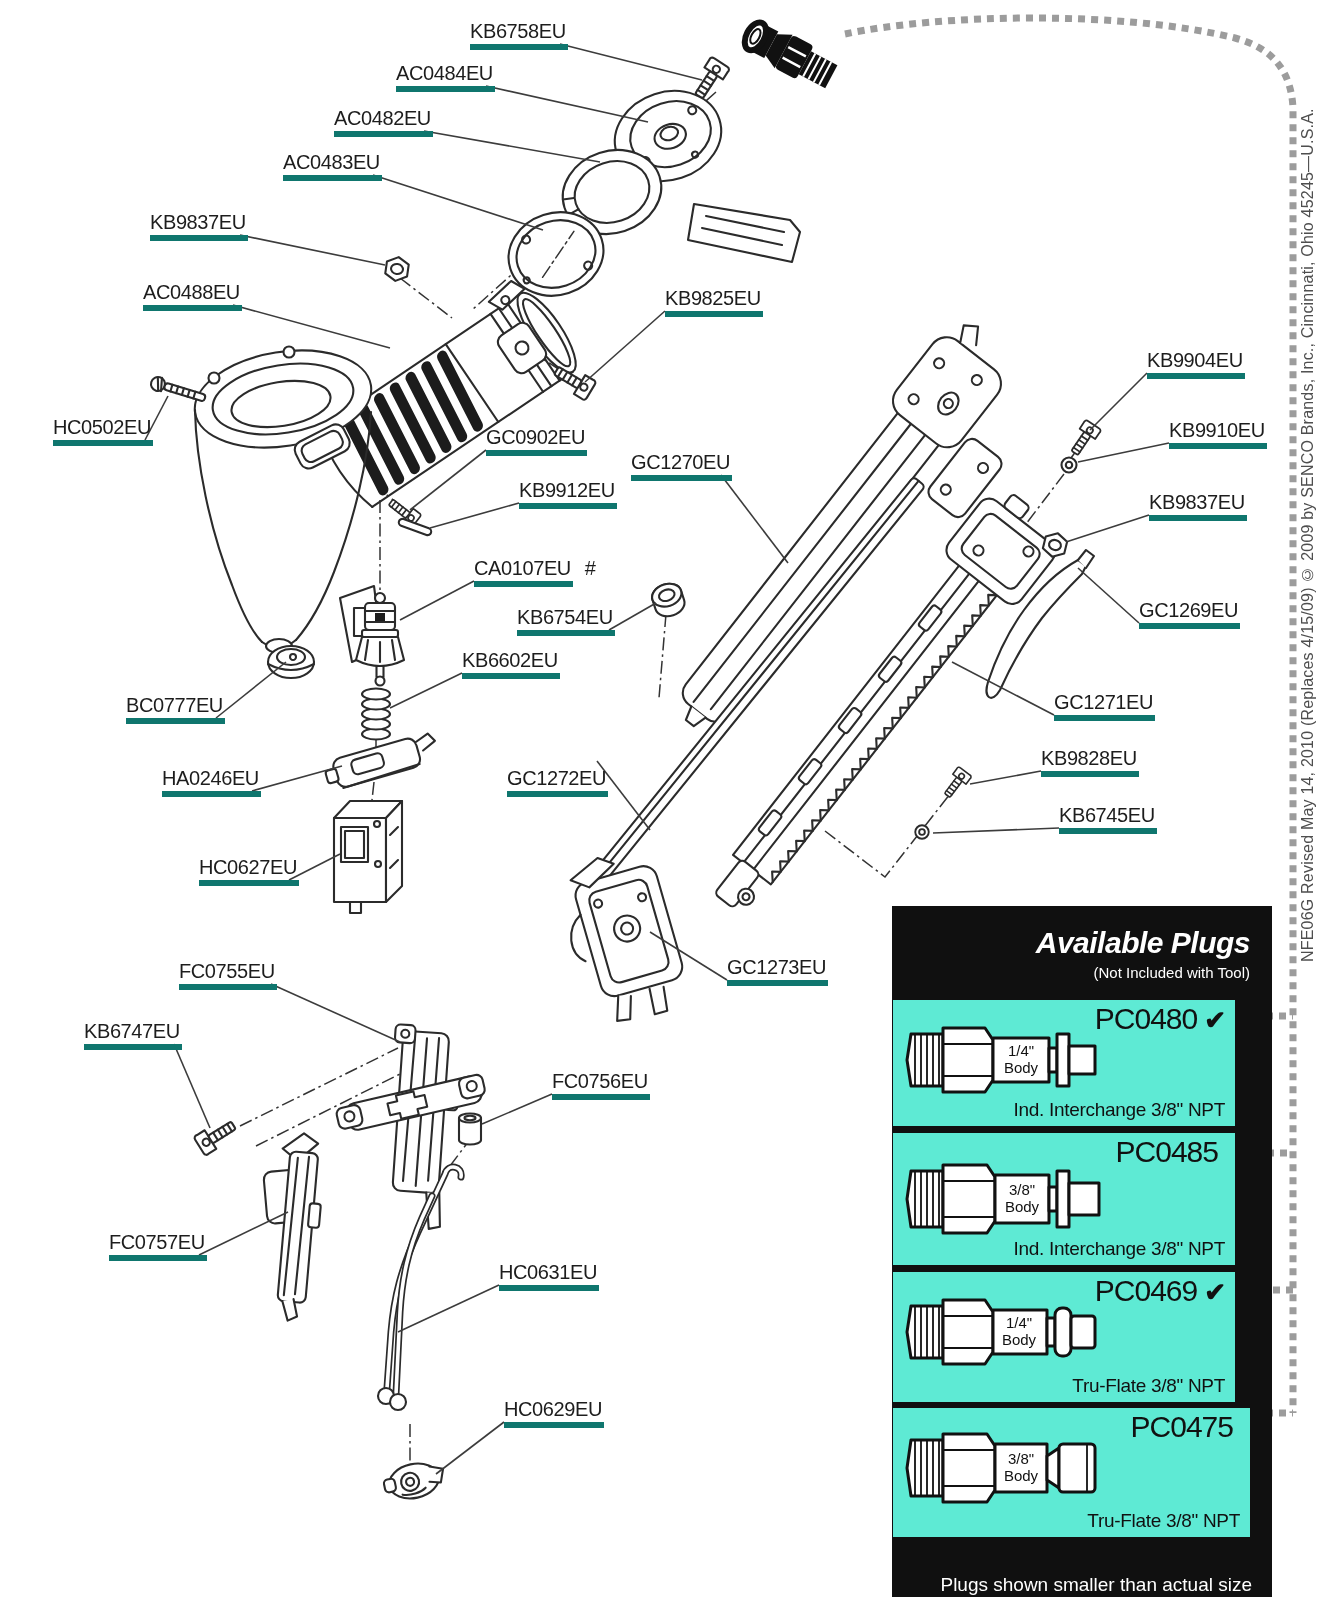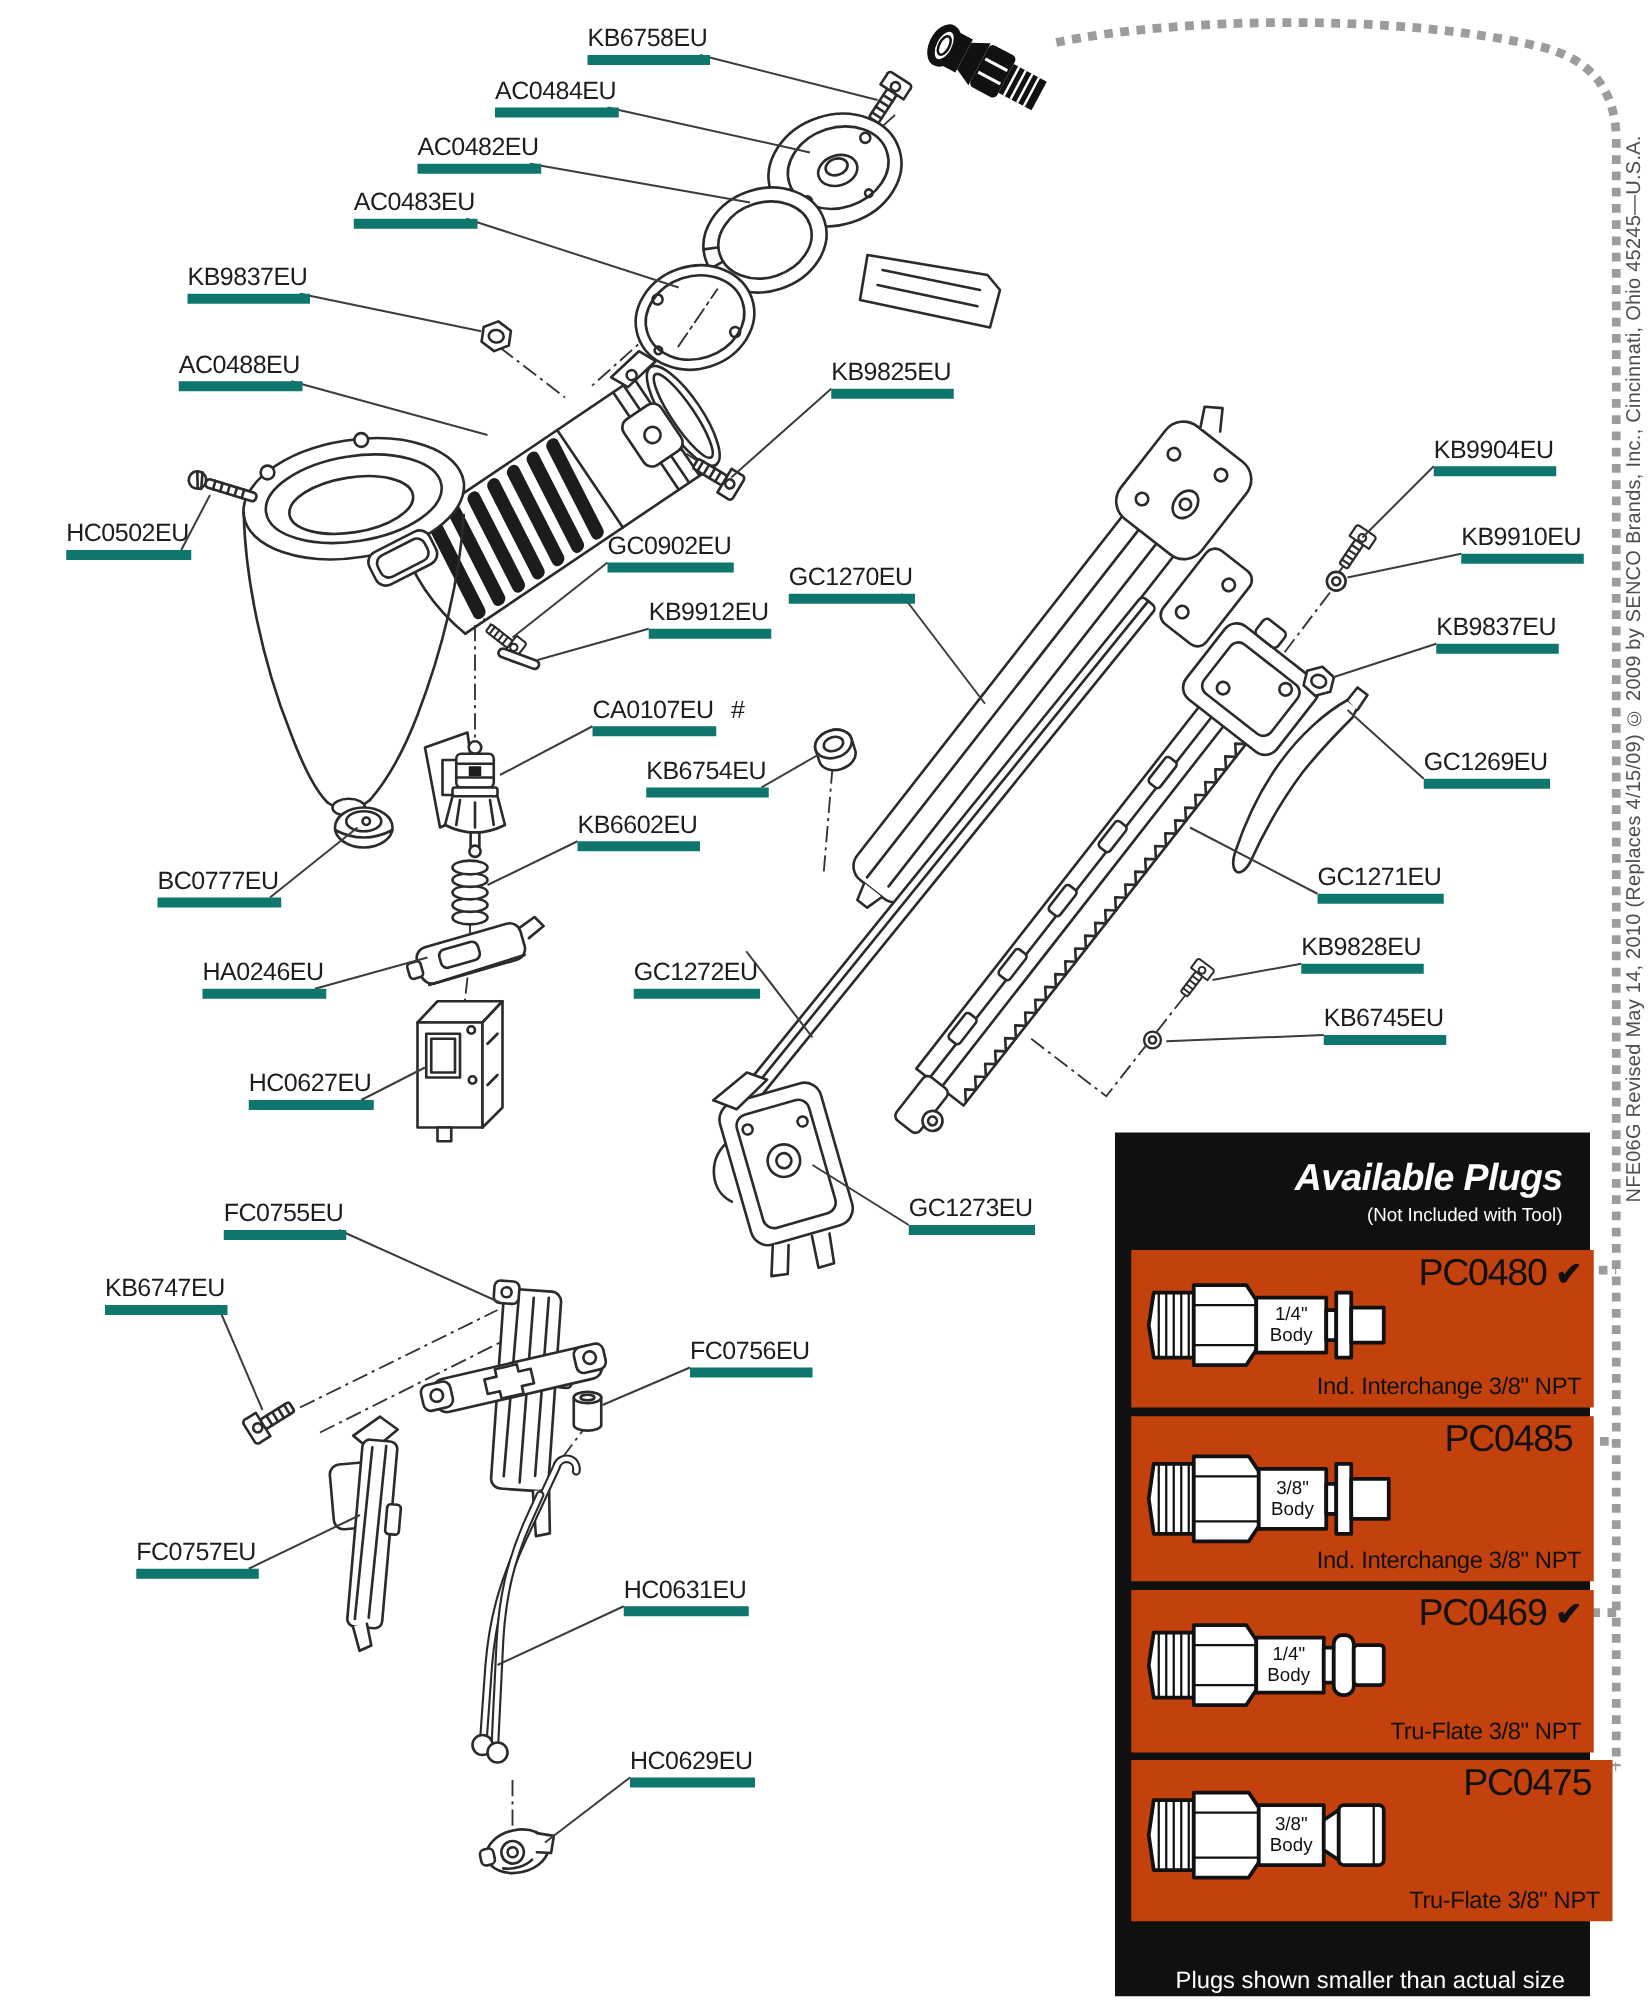--- a/index.html
+++ b/index.html
@@ -7,30 +7,30 @@
          font-family:"Liberation Sans", sans-serif;}
   svg{position:absolute;left:0;top:0;}
   .ln{stroke:#2b2b2b;stroke-width:2.1;fill:none;stroke-linejoin:round;stroke-linecap:round;}
   .fw{fill:#ffffff;}
   .dd{stroke:#333;stroke-width:1.5;fill:none;stroke-dasharray:13 4 2.5 4;}
   .leader{stroke:#3c3c3c;stroke-width:1.6;fill:none;}
   .dots{stroke:#9c9c9c;stroke-width:7;fill:none;stroke-dasharray:7 6;}
   .tube-o{stroke:#2b2b2b;stroke-width:7;fill:none;stroke-linecap:round;}
   .tube-i{stroke:#fff;stroke-width:3.6;fill:none;stroke-linecap:round;}
   .plabel{position:absolute;font-size:20px;letter-spacing:-0.4px;color:#1d1d1d;white-space:nowrap;line-height:22px;}
-  .plabel .lt{border-bottom:8px solid #0f766e;padding:0 2px 2px 0;}
+  .plabel .lt{border-bottom:6px solid #0f766e;padding:0 2px 2px 0;}
   .plabel .ls{margin-left:12px;}
   .side-text{position:absolute;left:1299px;top:78px;height:884px;width:22px;
              writing-mode:vertical-rl;transform:rotate(180deg);font-size:16px;color:#4e4e4e;
              white-space:nowrap;letter-spacing:0.2px;}
   
   .panel{position:absolute;left:892px;top:906px;width:380px;height:691px;background:#101010;color:#fff;}
   .panel-title{position:absolute;top:20px;right:22px;font-size:30px;font-weight:bold;font-style:italic;letter-spacing:-0.5px;margin-left:20px;}
   .panel-subtitle{position:absolute;top:58px;right:22px;font-size:15px;}
-  .card{position:absolute;left:13px;width:370px;background:#c2410c;color:#111;}
+  .card{position:absolute;left:1px;width:342px;background:#5eead4;color:#111;}
   .card-code{position:absolute;top:2px;right:10px;font-size:30px;letter-spacing:-1px;white-space:nowrap;}
   .card-code .chk{font-size:26px;font-weight:bold;margin-left:7px;}
   .card-art{position:absolute;left:6px;top:18px;}
   .card-std{position:absolute;bottom:5px;right:10px;font-size:19px;letter-spacing:-0.3px;}
   .panel-foot-title{position:absolute;top:638px;right:20px;font-size:30px;font-style:italic;font-weight:bold;letter-spacing:-0.5px;}
   .panel-foot-title .chk{font-style:normal;margin-right:10px;}
   .panel-foot-note{position:absolute;top:668px;right:20px;font-size:19px;}
   .plug-body-txt{font-size:15px;fill:#111;font-family:"Liberation Sans",sans-serif;}
 </style>
 </head>

